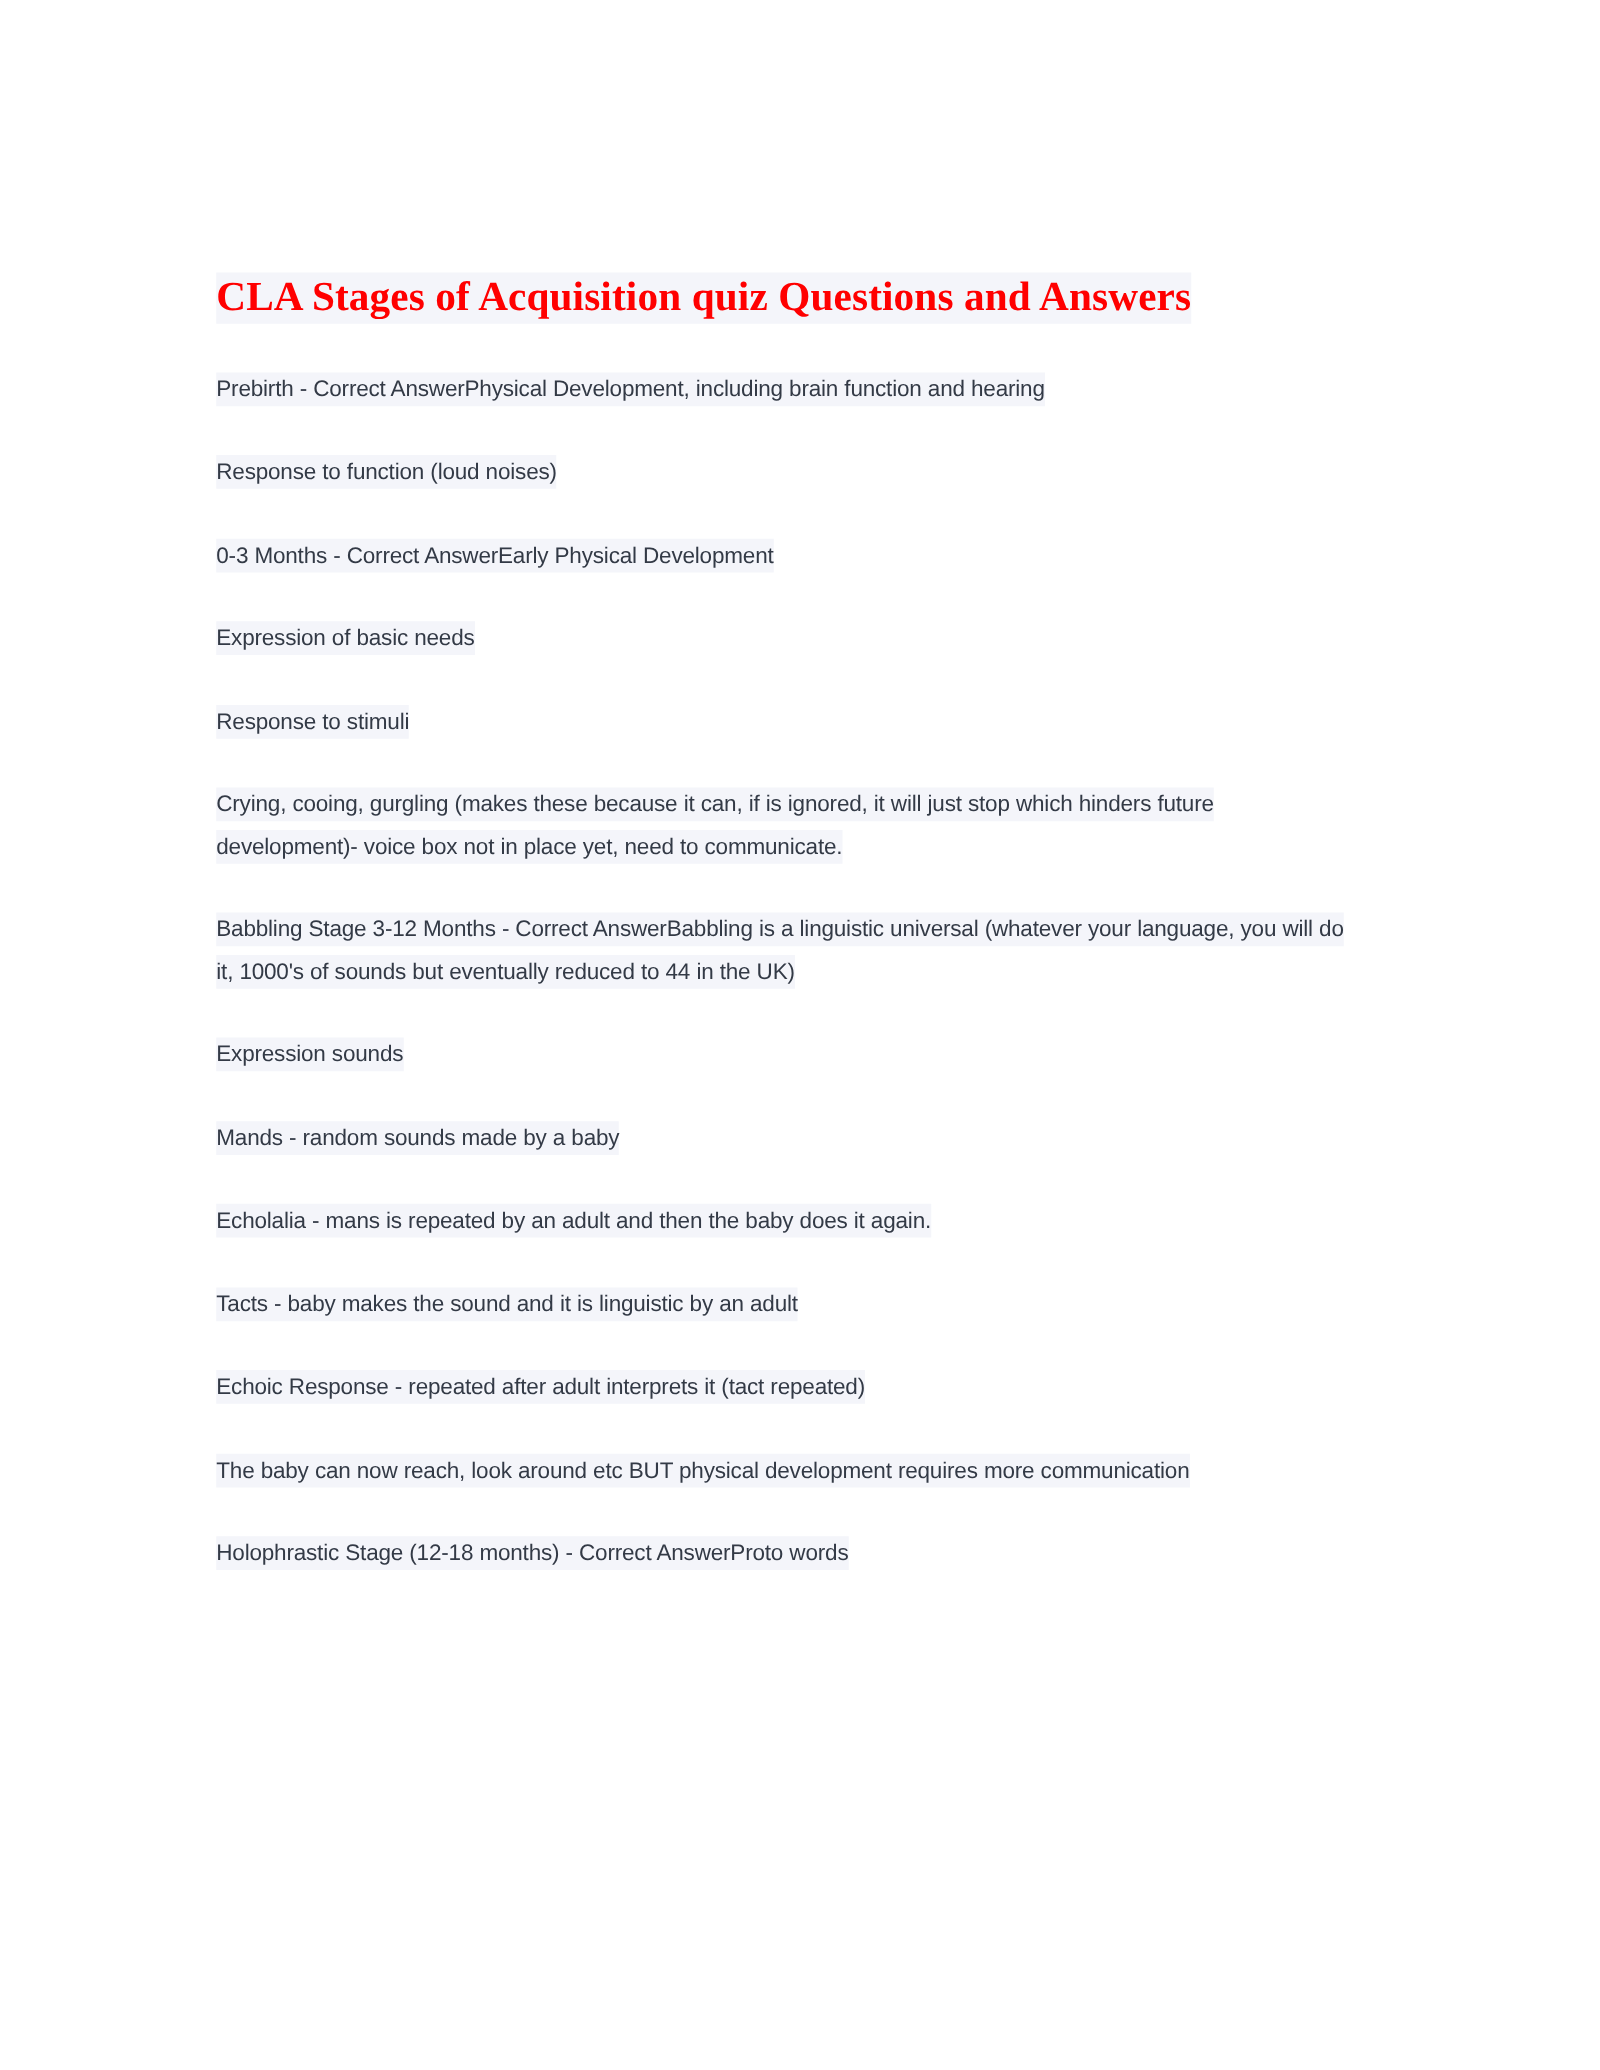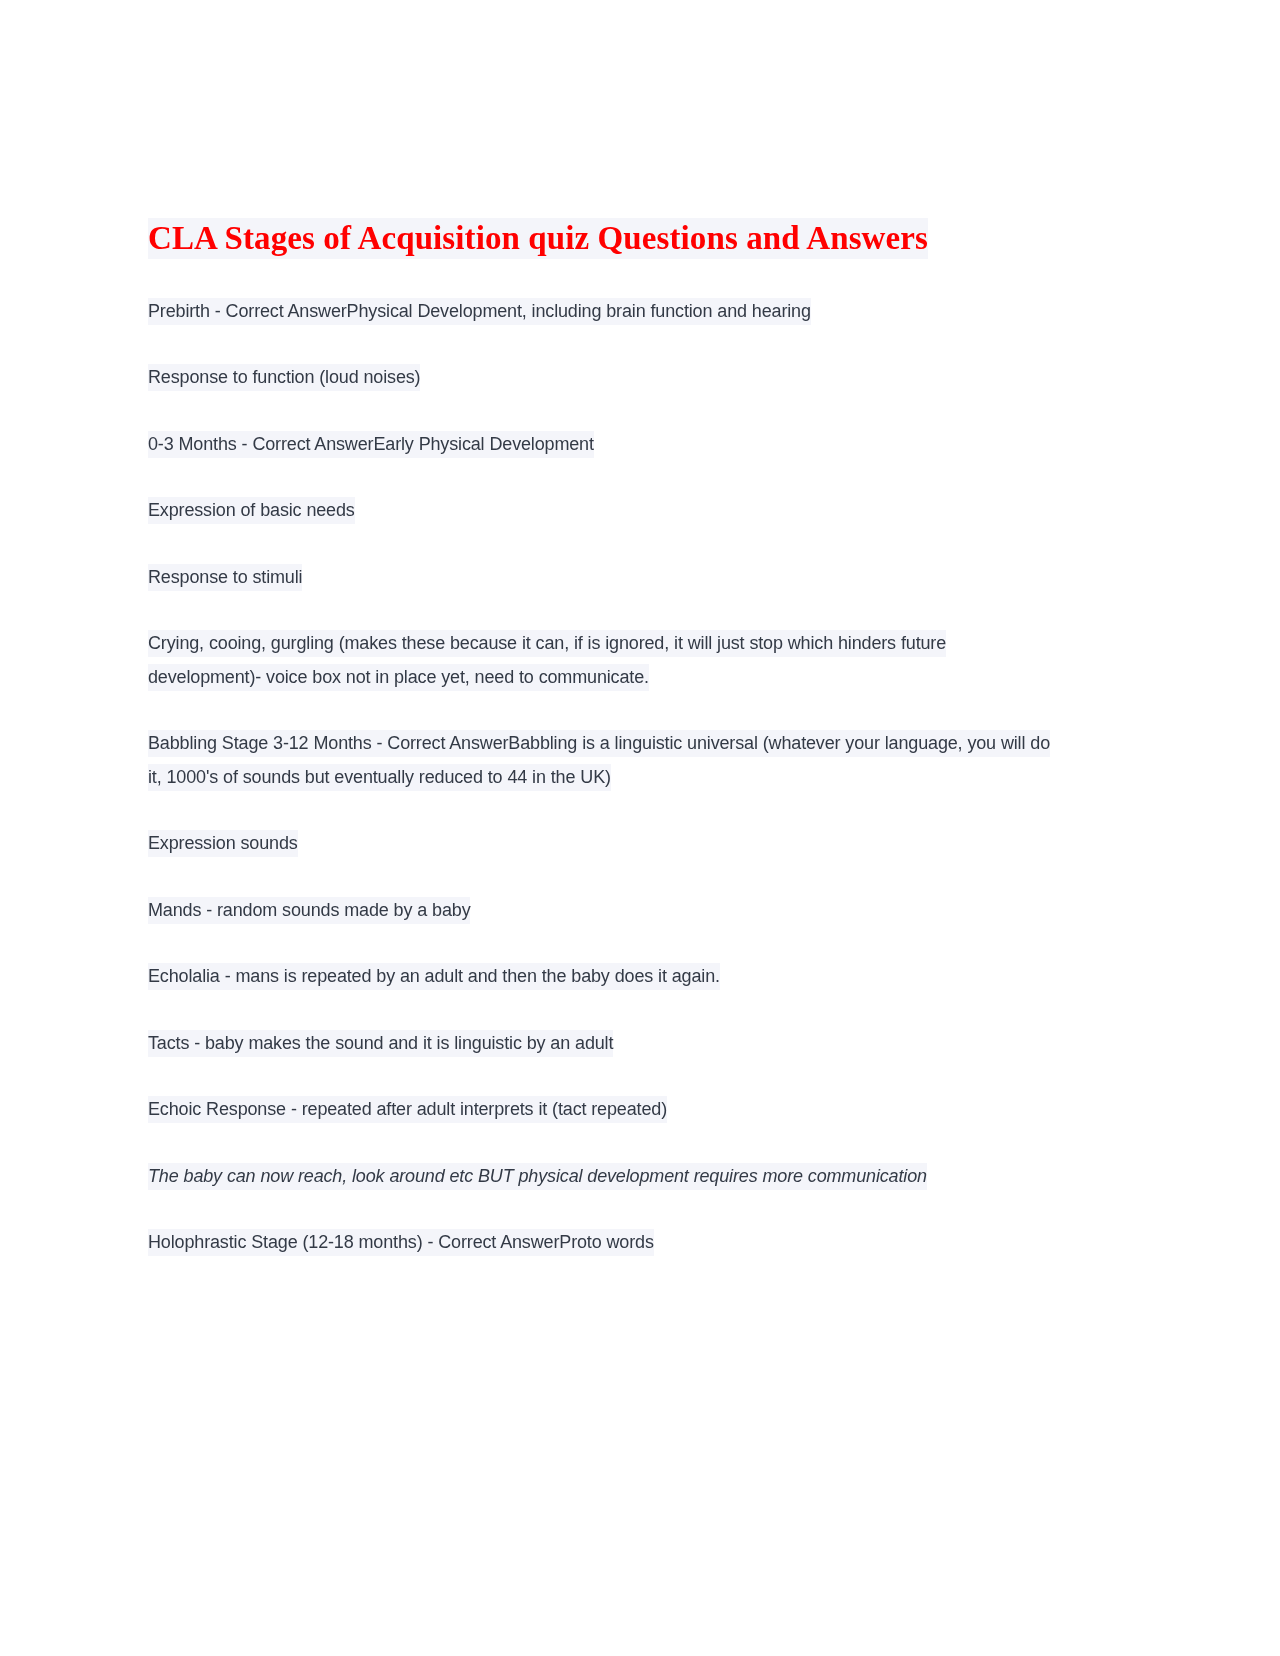--- a/index.html
+++ b/index.html
@@ -20,20 +20,21 @@
     position: relative;
     width: 1280px;
     height: 1656px;
     background: #ffffff;
     box-sizing: border-box;
     padding: 218px 148px 0 148px;
   }
 
   .doc-body {
     width: 912px;
+    margin-left: 25px;
   }
 
   
   .doc-title {
     font-family: "Liberation Serif", "DejaVu Serif", serif;
     font-size: 33px;
     font-weight: 700;
     line-height: 1.26;
     color: #ff0000;
     margin: 0 0 0 0;
@@ -70,21 +71,21 @@
   
   .spacer-title {
     height: 35px;
   }
 
   .spacer-para {
     height: 33px;
   }
 
   
-  .w-narrow { max-width: 880px; font-style: italic; }
+  .w-narrow { max-width: 880px; }
   .w-mid    { max-width: 910px; }
   .w-wide   { max-width: 912px; }
 </style>
 </head>
 <body>
 
 <div class="page">
   <div class="doc-body">
 
     <h1 class="doc-title"><span class="hl">CLA Stages of Acquisition quiz Questions and Answers</span></h1>

